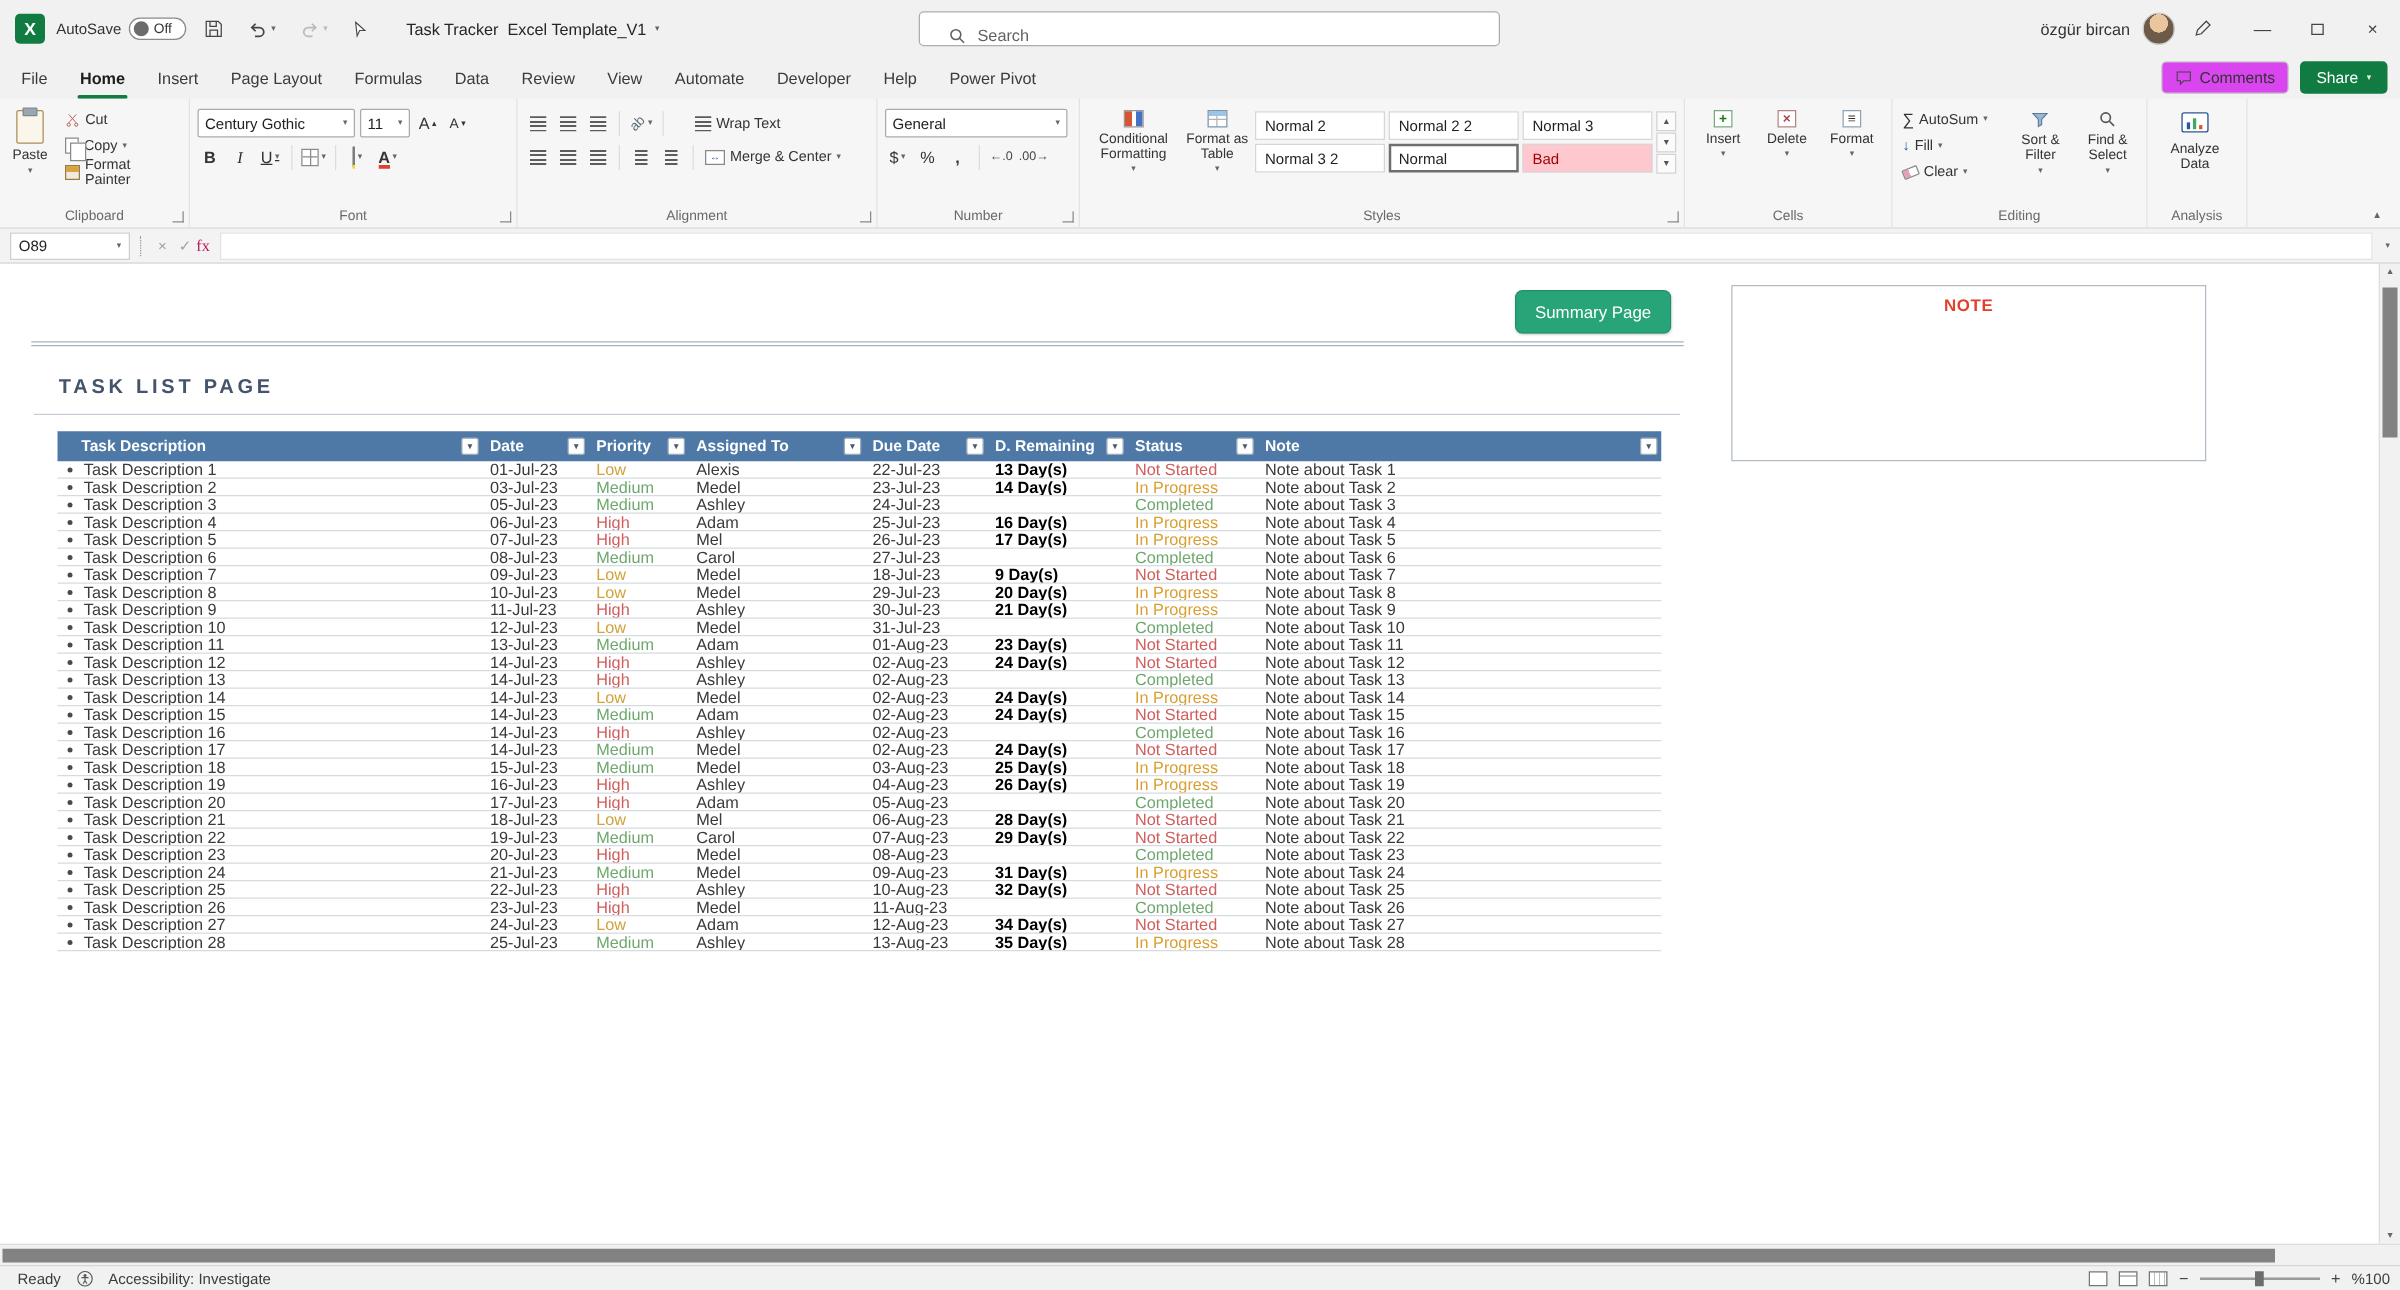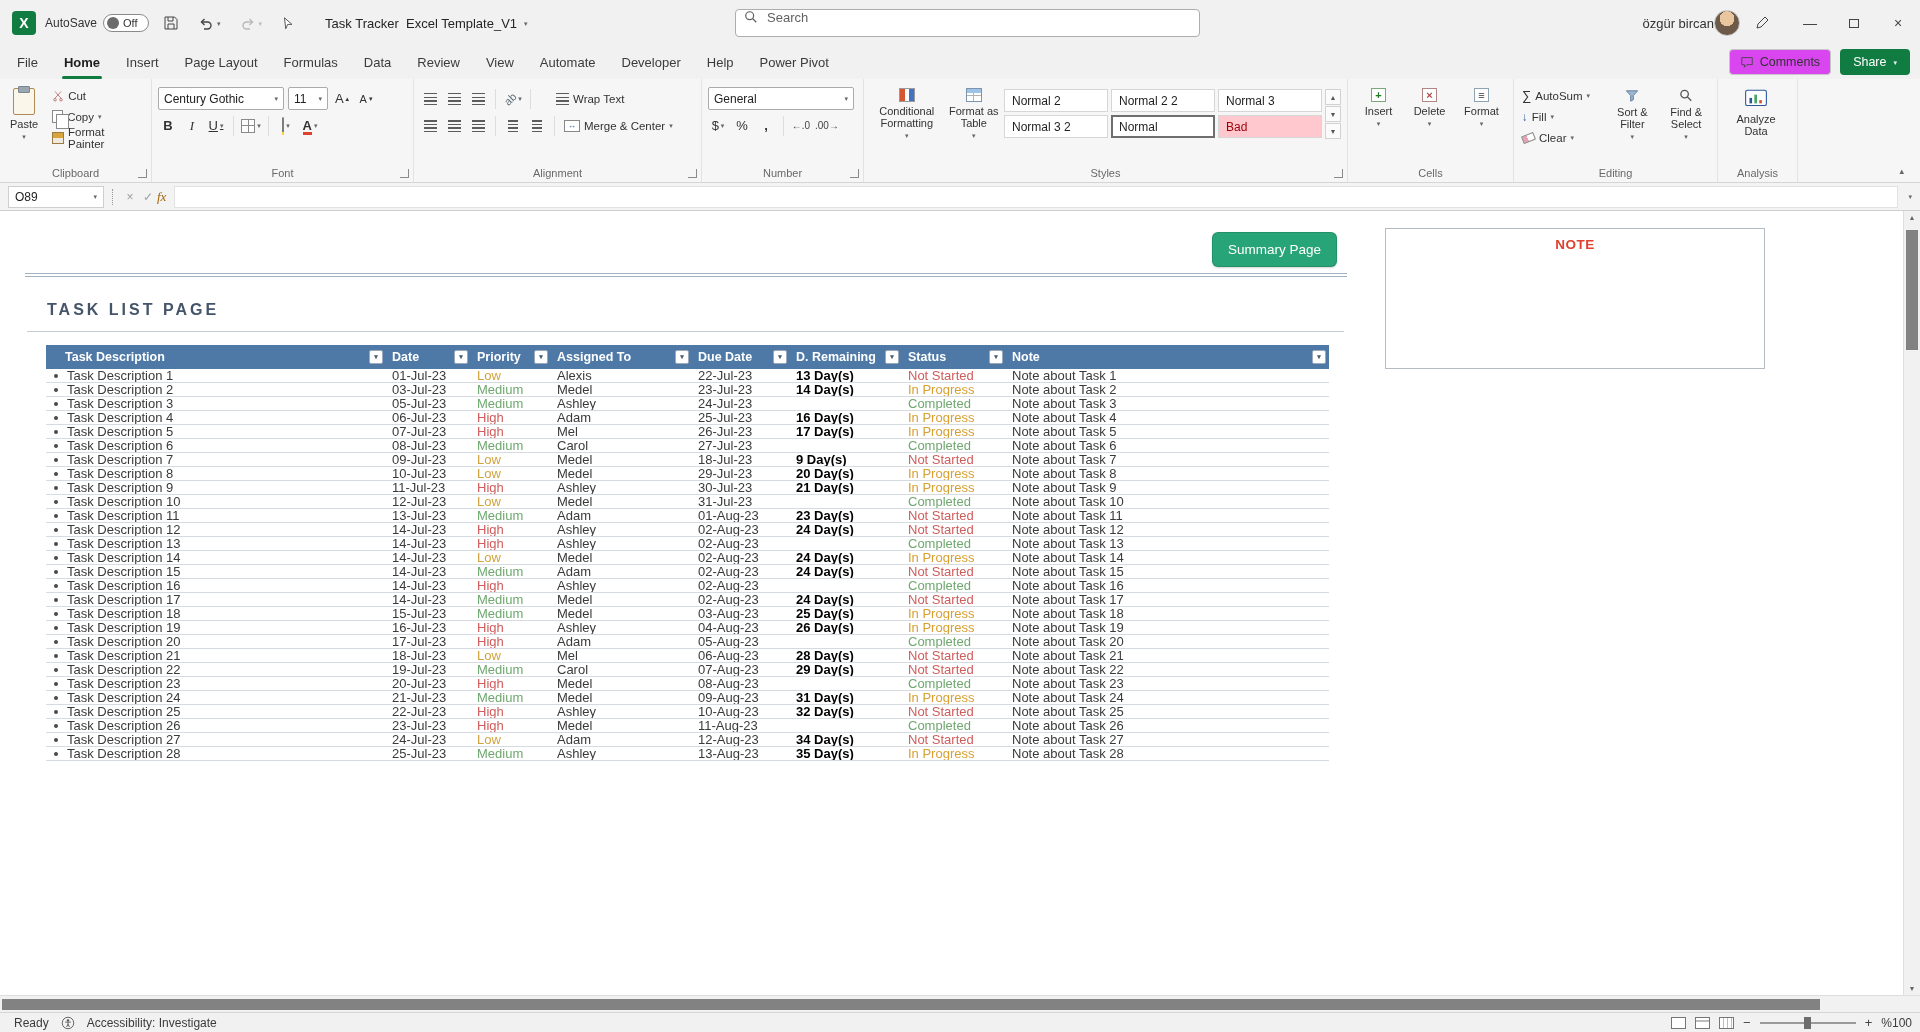--- a/index.html
+++ b/index.html
@@ -14,23 +14,23 @@
     display:flex;align-items:center;justify-content:center;font-size:14px}
   .autosave{display:flex;align-items:center;gap:6px;font-size:12px;color:#333}
   .as-pill{width:46px;height:18px;border-radius:9px;background:#fff;border:1px solid #8a8a8a;display:flex;align-items:center;gap:4px;padding:0 3px}
   .as-knob{width:12px;height:12px;border-radius:50%;background:#6b6b6b}
   .as-state{font-size:11px;color:#333}
   .qat-btn{display:flex;align-items:center;gap:3px;padding:4px 5px;border-radius:3px}
   .bchev{font-size:7px;color:#666;line-height:1}
   .disabled svg *{stroke:#b9b9b9!important;fill:none}
   .doc-title{display:flex;align-items:center;gap:7px;font-size:13px;color:#252525;margin-left:16px;white-space:pre}
   .searchbox{position:absolute;left:735px;top:9px;width:465px;height:28px;background:#fff;border:1px solid #adadad;
-    border-radius:4px;display:flex;align-items:flex-start;gap:9px;padding-left:8px;font-size:13px;color:#616161}
+    border-radius:4px;display:flex;align-items:flex-end;gap:9px;padding-left:23px;font-size:13px;color:#616161}
   .tb-right{position:absolute;right:0;top:0;height:46px;display:flex;align-items:center}
-  .user-name{font-size:13px;color:#333;}
+  .user-name{font-size:13px;color:#333;margin-right:10px}
   .avatar{width:26px;height:26px;border-radius:50%;margin-right:14px;
     background:radial-gradient(circle at 50% 32%,#e9c69e 0 36%,#6d5a48 37% 100%);border:1px solid #c9c9c9}
   .penw{margin-right:18px}
   .wbtn{width:44px;height:46px;display:flex;align-items:center;justify-content:center;font-size:14px;color:#444}
   .rest-box{width:10px;height:9px;border:1px solid #444}
 
   
   #tabrow{position:absolute;top:46px;left:0;width:1920px;height:33px;background:#f1f1f1}
   #tabs{display:flex;padding-left:4px;height:100%}
   .tab{padding:0 13px;display:flex;align-items:center;font-size:13px;color:#3b3b3b;position:relative}
@@ -83,21 +83,21 @@
   .style-cell{background:#fff;border:1px solid #d6d6d6;font-size:12px;display:flex;align-items:center;padding-left:7px;color:#1e1e1e;white-space:nowrap;overflow:hidden}
   .style-cell.selected{border:2px solid #6e6e6e;padding-left:6px}
   .gal-arrows{display:flex;flex-direction:column;gap:1px;margin-left:3px;margin-top:4px}
   .gal-arrows span{width:16px;height:16px;border:1px solid #d2d2d2;background:#fbfbfb;display:flex;align-items:center;justify-content:center;font-size:7px;color:#555}
   .collapse-chev{position:absolute;right:16px;bottom:6px;font-size:9px;color:#666}
 
   
   #formulabar{position:absolute;top:183px;left:0;width:1920px;height:28px;background:#f3f3f3;border-bottom:1px solid #cfcfcf;display:flex;align-items:center}
   .namebox{width:96px;height:22px;background:#fff;border:1px solid #cfcfcf;margin-left:8px;display:flex;align-items:center;justify-content:space-between;padding:0 6px;font-size:12px;color:#222}
   .nb-sep{width:1px;height:16px;border-left:1px dotted #9a9a9a;margin:0 8px}
-  .fxico{font-family:"Liberation Serif",serif;font-style:italic;font-size:13px;color:#a16207}
+  .fxico{font-family:"Liberation Serif",serif;font-size:13px;color:#be185d}
   .fx-field{flex:1;height:22px;background:#fff;border:1px solid #e2e2e2;margin:0 10px 0 8px}
   .fgray{color:#a0a0a0;font-size:12px;width:18px;text-align:center}
 
   
   #sheet{position:absolute;top:211px;left:0;width:1903px;height:784px;background:#fff;overflow:hidden}
   .sheet-title{position:absolute;top:25px;left:46px;width:1283px;text-align:center;font-size:22px;font-weight:bold;color:#3d3d3d;letter-spacing:.5px;white-space:pre}
   .tline{position:absolute;left:25px;width:1322px;border-top:1px solid #a3b2c0}
   #summary-btn{position:absolute;top:21px;left:1212px;width:125px;height:35px;border-radius:6px;color:#fff;
     font-size:13.5px;display:flex;align-items:center;justify-content:center;border:1px solid rgba(0,0,0,.12);box-shadow:0 1px 2px rgba(0,0,0,.18)}
   #notebox{position:absolute;left:1385px;top:17px;width:380px;height:141px;border:1px solid #b3bcc4;padding:8px 14px;text-align:center;background:#fff}

